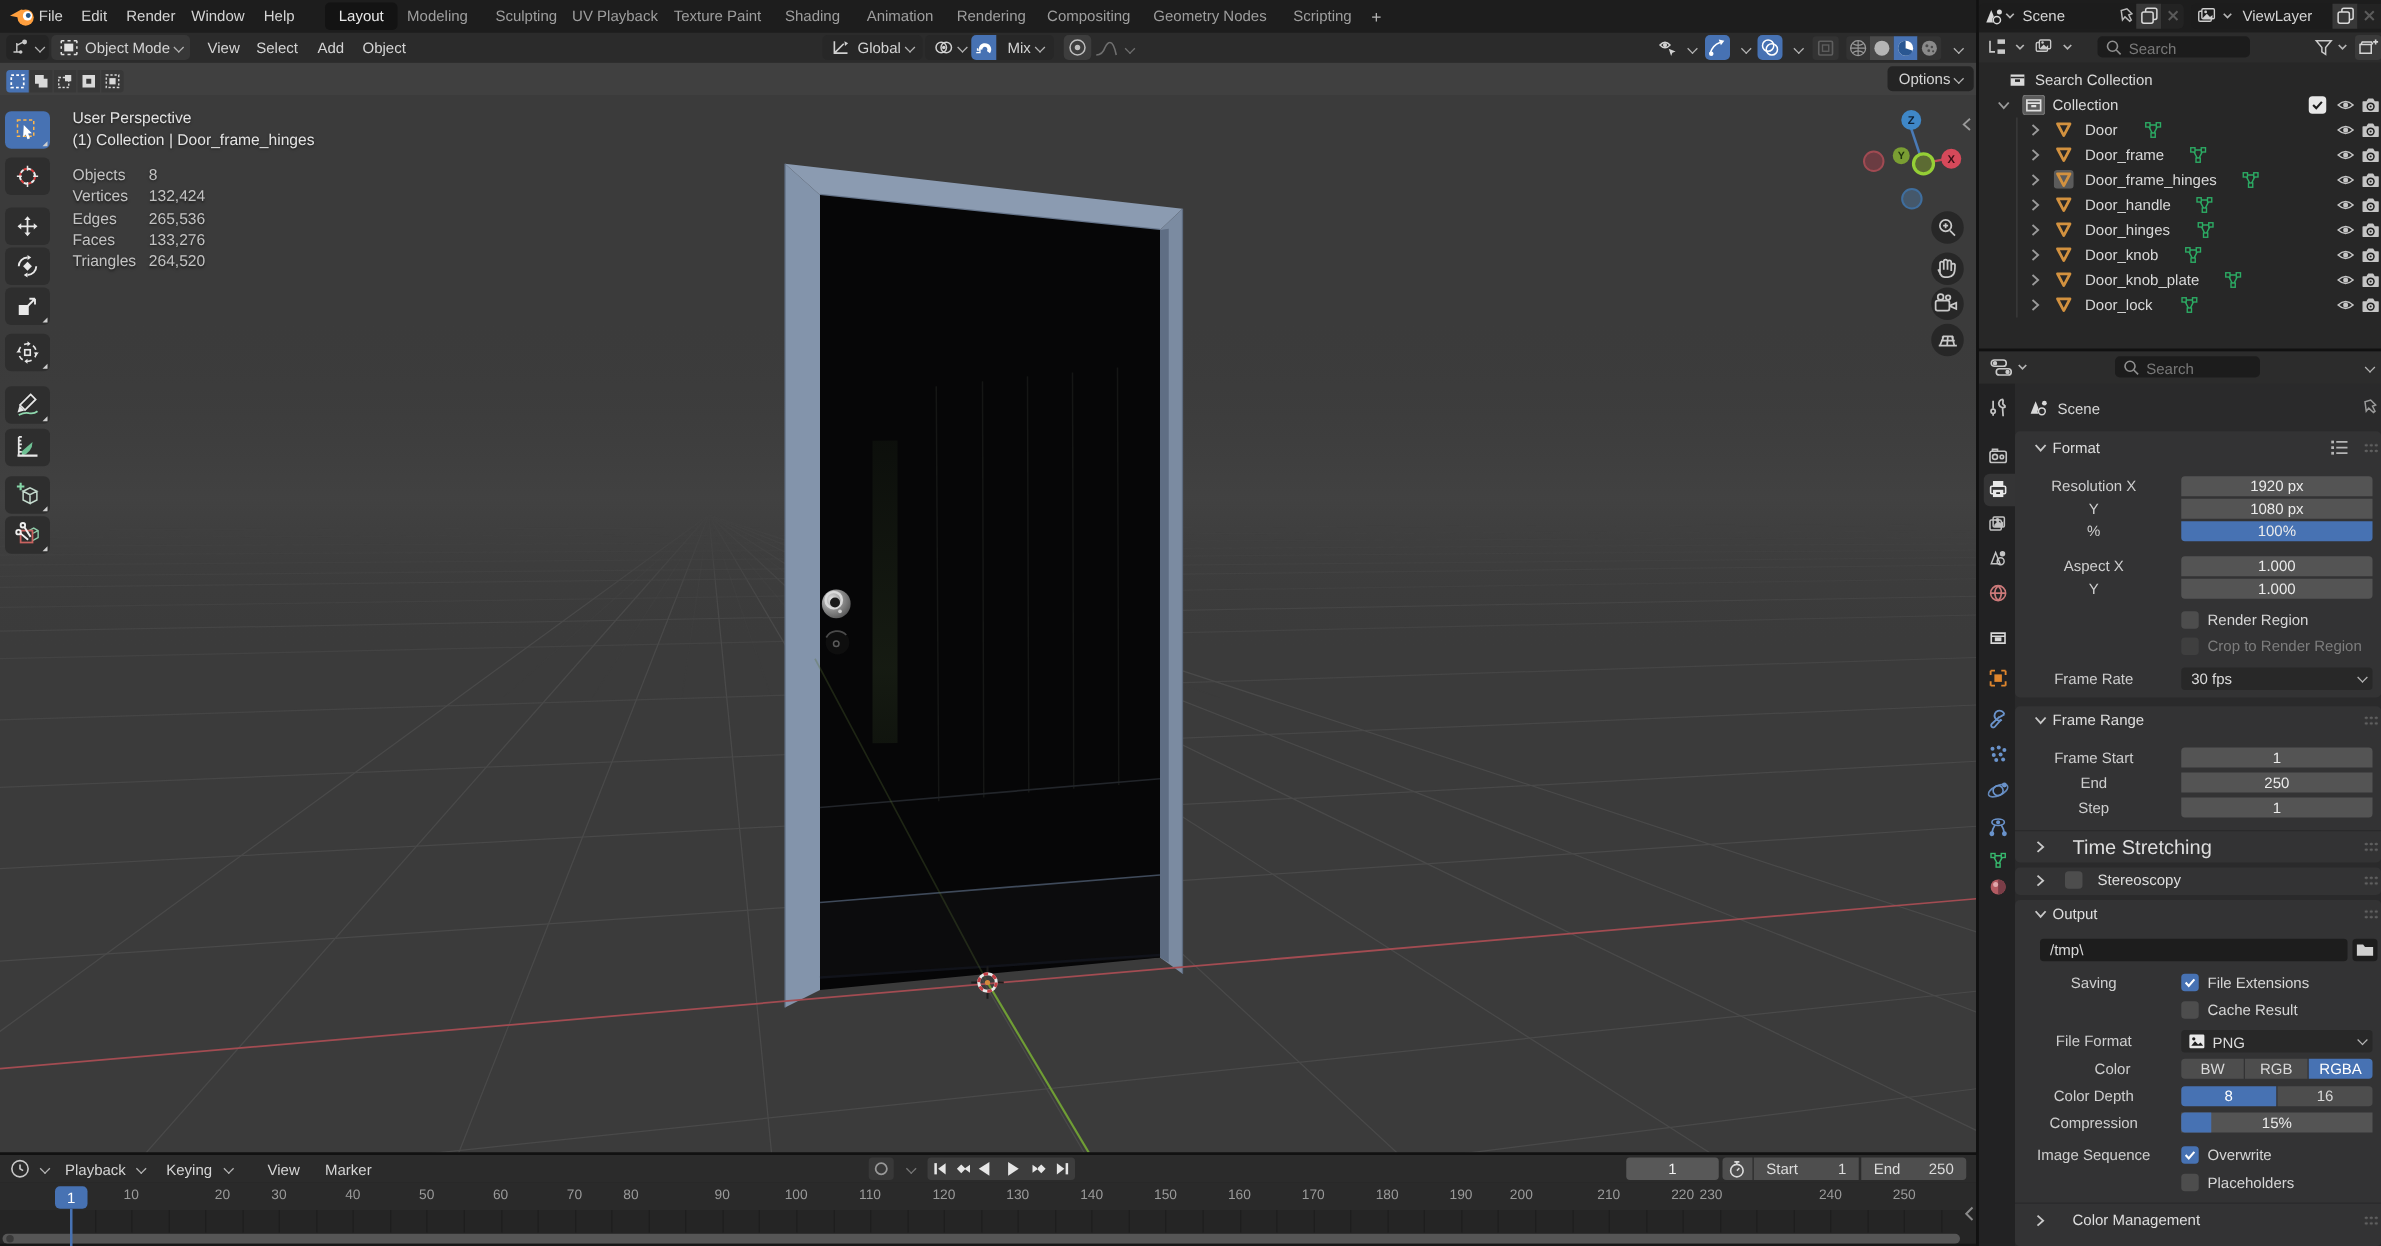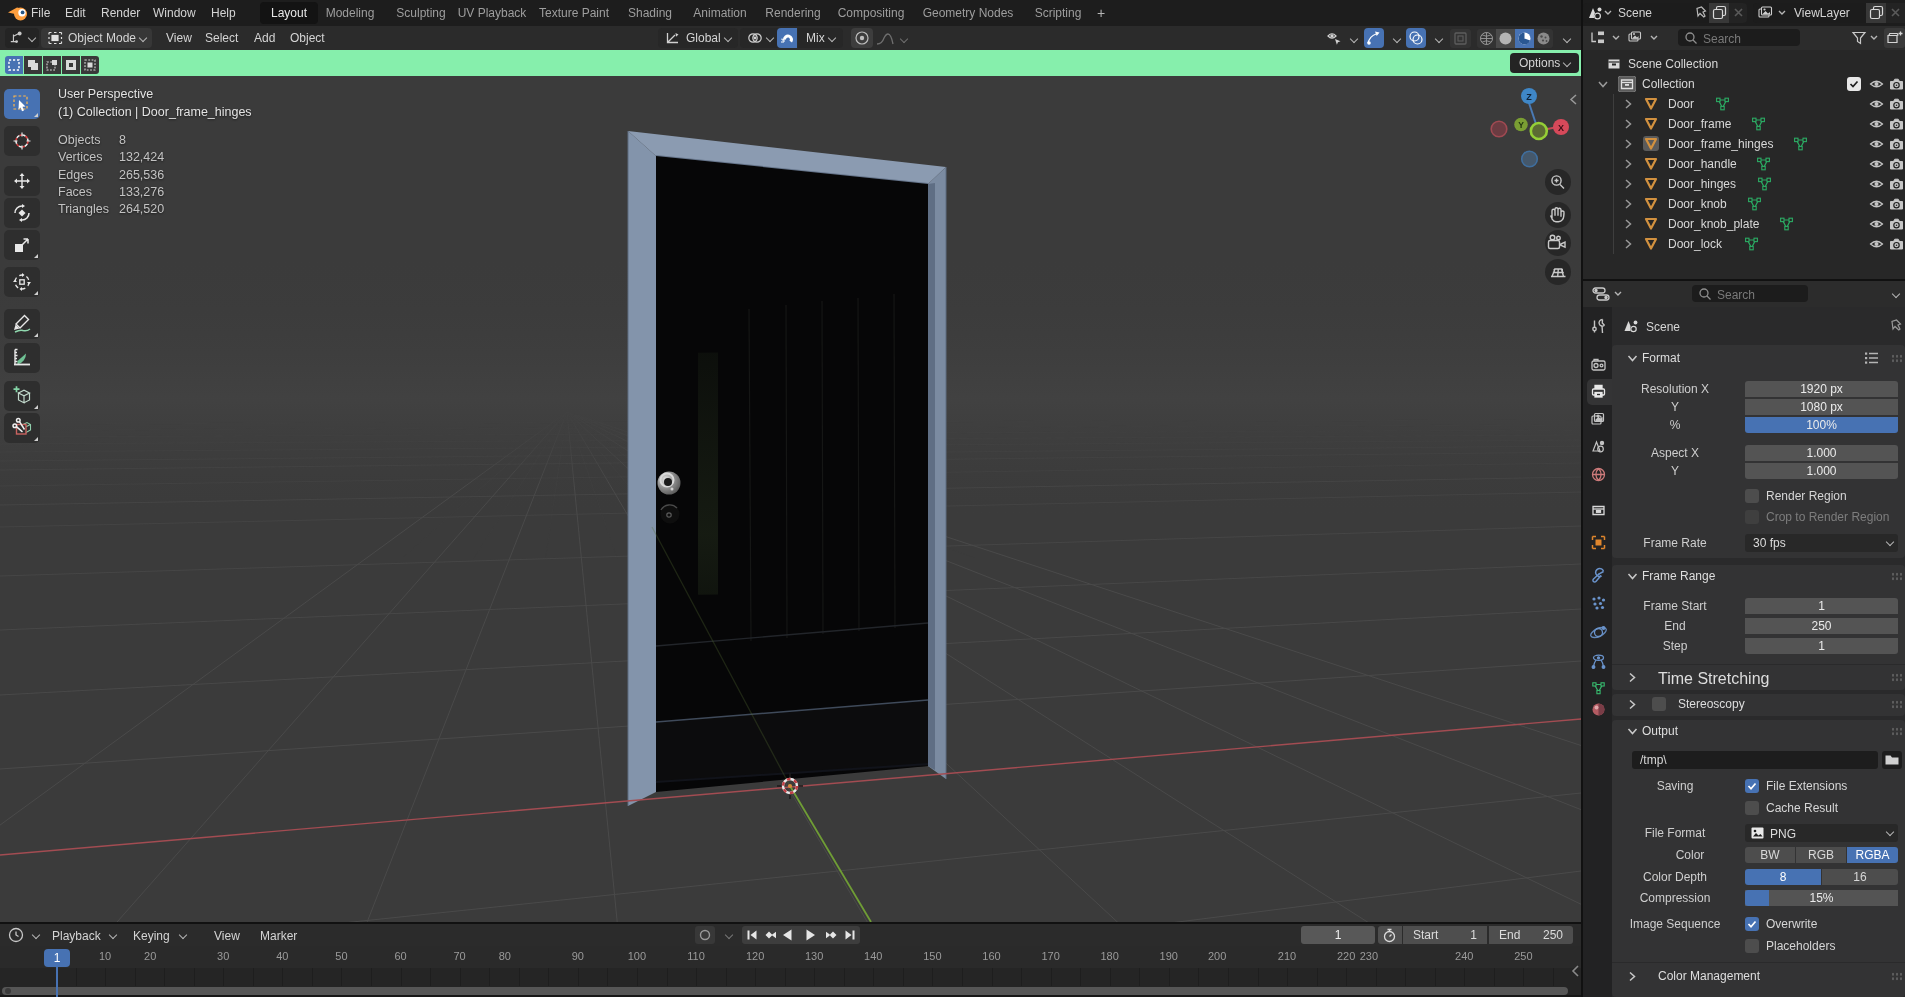--- a/index.html
+++ b/index.html
@@ -196,21 +196,21 @@
         <circle cx="7.5" cy="7.5" r="6" fill="#8a8a8a"></circle>
         <circle cx="5.5" cy="5.5" r="1.2" fill="#4a4a4a"></circle>
         <circle cx="9.5" cy="6.5" r="1" fill="#4a4a4a"></circle>
         <circle cx="7" cy="9.5" r="1.1" fill="#4a4a4a"></circle>
         <circle cx="10.5" cy="10" r="0.9" fill="#4a4a4a"></circle>
       </svg>
   </div>
   <span class="ch a" style="left:1560px;top:10px"></span>
 </div>
 
-<div class="a" style="left:0;top:50px;width:1581px;height:26px;background:#86efac">
+<div class="a" style="left:0;top:50px;width:1581px;height:26px;background:#404040">
   <div class="a" style="left:5px;top:6px;width:18px;height:18px;background:#4772b3;border-radius:3px 0 0 3px">
     <svg style="position:absolute;left:3px;top:3px" width="12" height="12" viewBox="0 0 12 12">
         <rect x="1" y="1" width="10" height="10" fill="none" stroke="#fff" stroke-width="1.4" stroke-dasharray="2.2 1.8"></rect>
       </svg>
   </div>
   <div class="a" style="left:24px;top:6px;width:18px;height:18px;background:#383838">
     <svg style="position:absolute;left:3px;top:3px" width="12" height="12" viewBox="0 0 12 12">
         <path d="M1 1 h7 v3 h3 v7 h-7 v-3 h-3Z" fill="#d9d9d9"></path>
       </svg>
   </div>
@@ -523,21 +523,21 @@
       <span style="position:absolute;right:10px">1</span>
   </div>
   <div class="a" style="left:1489px;top:2px;width:84px;height:18px;background:#4e4e4e;border-radius:0 3px 3px 0;color:#dcdcdc;font-size:12px;line-height:18px">
     <span style="position:absolute;left:10px">End</span>
       <span style="position:absolute;right:10px">250</span>
   </div>
 
   <div class="a" style="left:0;top:22px;width:1581px;height:22px;background:#2a2a2a"></div>
   <div id="ruler" class="a" style="left:0;top:22px;width:1581px;height:22px">
       <div class="a" style="left:85px;top:4px;width:40px;text-align:center;color:#9a9a9a;font-size:11px">10</div>
-      <div class="a" style="left:144.1px;top:4px;width:40px;text-align:left;color:#9a9a9a;font-size:11px">20</div>
+      <div class="a" style="left:144.1px;top:4px;width:40px;text-align:right;color:#9a9a9a;font-size:11px">20</div>
       <div class="a" style="left:203.2px;top:4px;width:40px;text-align:center;color:#9a9a9a;font-size:11px">30</div>
       <div class="a" style="left:262.3px;top:4px;width:40px;text-align:center;color:#9a9a9a;font-size:11px">40</div>
       <div class="a" style="left:321.4px;top:4px;width:40px;text-align:center;color:#9a9a9a;font-size:11px">50</div>
       <div class="a" style="left:380.5px;top:4px;width:40px;text-align:center;color:#9a9a9a;font-size:11px">60</div>
       <div class="a" style="left:439.6px;top:4px;width:40px;text-align:center;color:#9a9a9a;font-size:11px">70</div>
       <div class="a" style="left:498.70000000000005px;top:4px;width:40px;text-align:left;color:#9a9a9a;font-size:11px">80</div>
       <div class="a" style="left:557.8px;top:4px;width:40px;text-align:center;color:#9a9a9a;font-size:11px">90</div>
       <div class="a" style="left:616.9px;top:4px;width:40px;text-align:center;color:#9a9a9a;font-size:11px">100</div>
       <div class="a" style="left:676px;top:4px;width:40px;text-align:center;color:#9a9a9a;font-size:11px">110</div>
       <div class="a" style="left:735.1px;top:4px;width:40px;text-align:center;color:#9a9a9a;font-size:11px">120</div>
@@ -651,21 +651,21 @@
       <path d="M2 5.5 h9 v7 h-9Z M2.8 5.5 l1-2 h7.4 l1 2" fill="none" stroke="#d5d5d5" stroke-width="1.2"></path>
       <path d="M12.5 3.5 h4 M14.5 1.5 v4" stroke="#d5d5d5" stroke-width="1.3"></path>
     </svg>
   <div id="otree">
       <div class="a" style="left: 0px; top: 0px; width: 322px; height: 253px;">
         <svg class="a" style="left:22px;top:30px" width="18" height="16" viewBox="0 0 18 16">
           <path d="M3.5 3.5 h11 v9 h-11Z" fill="#d9d9d9"></path>
           <path d="M3.5 6 h11" stroke="#272727" stroke-width="1.2"></path>
           <rect x="7" y="7.5" width="4" height="2" fill="#272727"></rect>
         </svg>
-        <div class="nrow" style="left:45px;top:28px">Scene Collection</div>
+        <div class="nrow" style="left:45px;top:28px">Search Collection</div>
         <svg class="a" style="left:14px;top:53px" width="12" height="10" viewBox="0 0 12 10">
           <path d="M2 3 l4 4.5 L10 3" stroke="#9a9a9a" stroke-width="1.5" fill="none"></path>
         </svg>
         <svg class="a" style="left:35px;top:50px" width="18" height="16" viewBox="0 0 18 16">
           <rect x="0" y="0" width="18" height="16" rx="3" fill="#5b5b5b" stroke="#787878" stroke-width="1"></rect>
           <path d="M3.5 4 h11 v8.5 h-11Z" fill="none" stroke="#e0e0e0" stroke-width="1.3"></path>
           <path d="M3.5 6.5 h11" stroke="#e0e0e0" stroke-width="1.3"></path>
           <rect x="7" y="8" width="4" height="1.8" fill="#e0e0e0"></rect>
         </svg>
         <div class="nrow" style="left:59px;top:48px">Collection</div>

